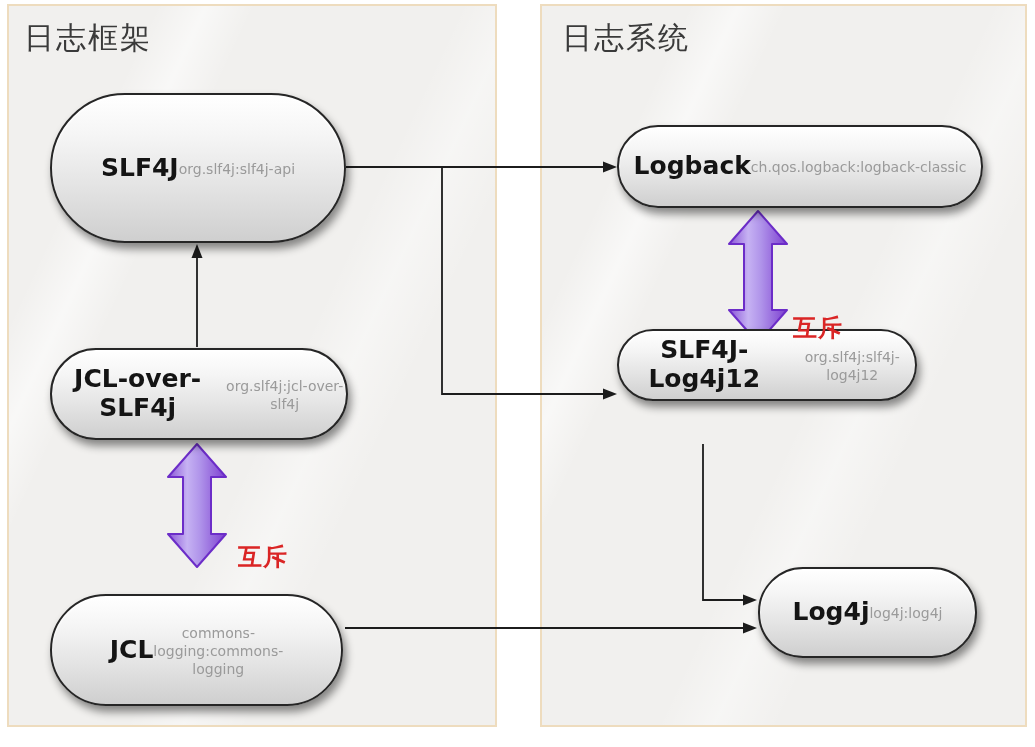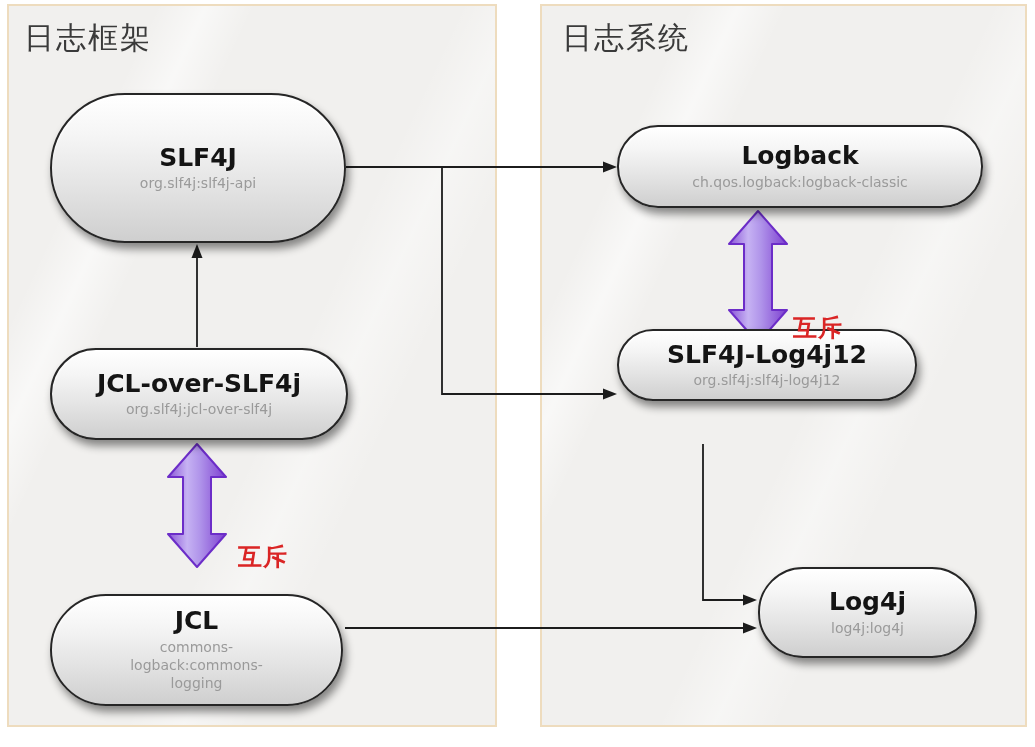--- a/index.html
+++ b/index.html
@@ -16,21 +16,21 @@
   .panel-left{left:7px;width:490px;}
   .panel-right{left:540px;width:487px;}
   .panel-title{position:absolute;top:12px;left:15px;margin:0;font-size:30px;font-weight:500;color:#3a3a3a;letter-spacing:2px;}
   .panel-right .panel-title{left:20px;}
 
   
   svg.wires{position:absolute;left:0;top:0;width:1035px;height:747px;z-index:2;}
 
   
   .node{position:absolute;z-index:3;box-sizing:border-box;
-    display:flex;flex-direction:column;align-items:center;justify-content:center;
+    display:flex;flex-direction:row;align-items:center;justify-content:center;
     background:linear-gradient(180deg,#ffffff 0%,#f5f5f5 28%,#e4e4e4 62%,#cfcfcf 100%);
     border:2px solid #262626;
     box-shadow:inset 0 2px 2px rgba(255,255,255,.9), 3px 6px 8px rgba(0,0,0,.45);
     text-align:center;}
   .node-title{font-size:25px;font-weight:bold;color:#141414;line-height:1.15;}
   .node-subtitle{font-size:14px;color:#9a9a9a;line-height:1.3;white-space:pre-line;margin-top:2px;}
 
   #node-slf4j        {left:50px; top:93px;  width:296px;height:150px;border-radius:75px;}
   #node-jcl-over     {left:50px; top:348px; width:298px;height:92px; border-radius:46px;}
   #node-jcl          {left:50px; top:594px; width:293px;height:112px;border-radius:58px;}
@@ -101,21 +101,21 @@
   </div>
 
   <div class="node" id="node-jcl-over">
     <div class="node-title">JCL-over-SLF4j</div>
     <div class="node-subtitle">org.slf4j:jcl-over-slf4j</div>
   </div>
 
   <div class="node" id="node-jcl">
     <div class="node-title">JCL</div>
     <div class="node-subtitle">commons-
-logback:commons-
+logging:commons-
 logging</div>
   </div>
 
   <div class="node" id="node-logback">
     <div class="node-title">Logback</div>
     <div class="node-subtitle">ch.qos.logback:logback-classic</div>
   </div>
 
   <div class="node" id="node-slf4j-log4j12">
     <div class="node-title">SLF4J-Log4j12</div>

